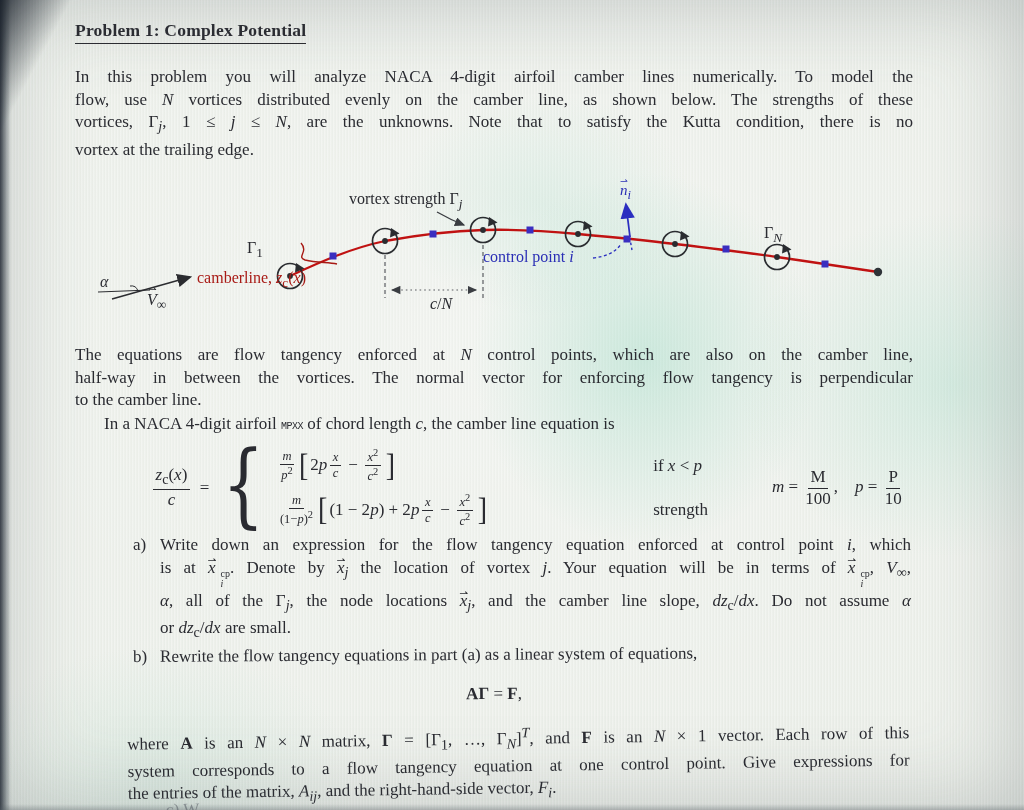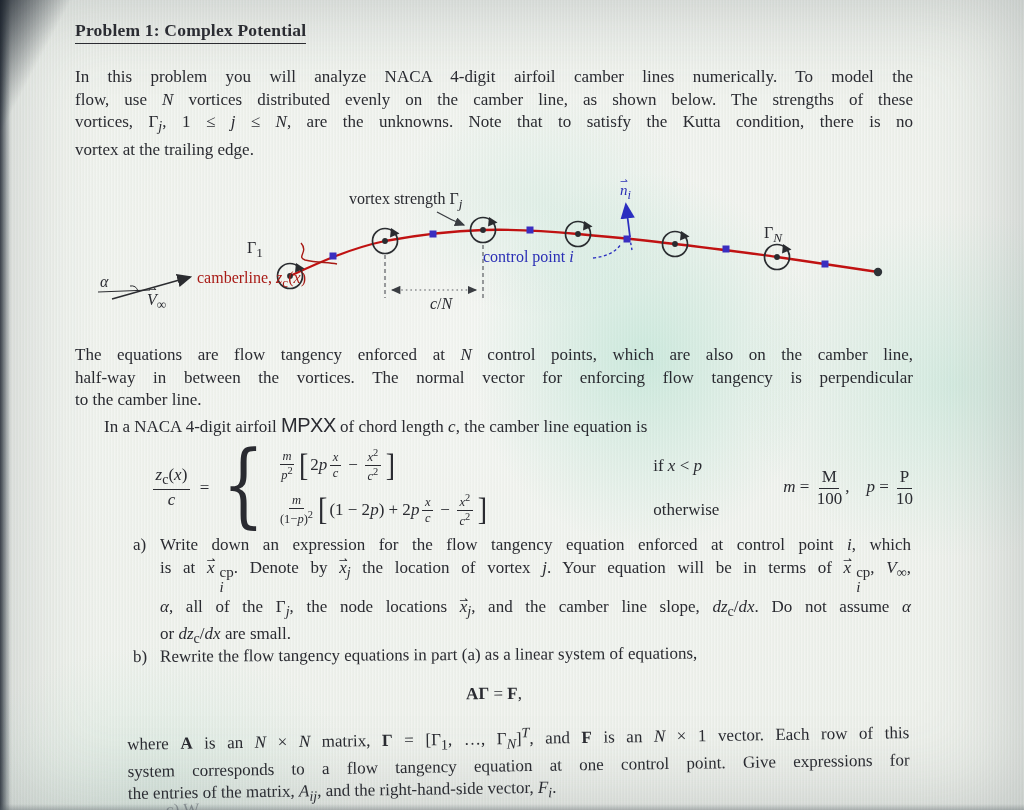--- a/index.html
+++ b/index.html
@@ -26,32 +26,32 @@
     background:linear-gradient(0deg, rgba(85,95,100,0.35), rgba(85,95,100,0));pointer-events:none;}
 
   .title{left:75px;top:20px;font-size:17.5px;font-weight:bold;
     border-bottom:1.8px solid #2a2b31;padding-bottom:2px;letter-spacing:0.2px;}
   .para{font-size:17px;line-height:22.7px;}
   .jline{text-align:justify;text-align-last:justify;}
   .jline.last{text-align-last:left;}
   #p1{left:75px;top:66px;width:838px;}
   #p2{left:75px;top:344px;width:838px;}
   #naca-line{left:104px;top:414px;width:812px;font-size:17px;}
-  .tt{font-family:Liberation Sans, sans-serif;font-size:20px;letter-spacing:-0.5px;margin-top:12px;}
+  .tt{font-family:Liberation Mono, monospace;font-size:10px;letter-spacing:-0.5px;margin-top:12px;}
 
   
   .dlabel{position:absolute;font-size:16px;white-space:nowrap;}
   .red{color:#a81a15;margin-top:48px;}
   .blue{color:#2a2eb5;}
 
   
   .vec{position:relative;display:inline-block;}
   .vec::before{content:"⇀";position:absolute;left:55%;transform:translateX(-50%);top:-0.72em;
     font-size:0.62em;font-family:"DejaVu Sans",sans-serif;}
-  .ss{display:inline-flex;flex-direction:column;align-items:flex-start;font-size:15px;
+  .ss{display:inline-flex;flex-direction:column;align-items:flex-start;font-size:10px;
     line-height:1.05;vertical-align:-4px;margin-left:5px;}
 
   
   #eqrow{left:150px;top:438px;display:flex;align-items:center;font-size:17px;height:100px;}
   .frac{display:inline-flex;flex-direction:column;align-items:center;line-height:1.08;
     vertical-align:middle;margin:0 3px;text-align:center;}
   .frac .t{border-bottom:1.2px solid currentColor;padding:0 2.5px 1px;display:block;}
   .frac .b{padding-top:1px;display:block;}
   .frac.sm{font-size:12.5px;line-height:1.05;}
   .br{font-size:28px;font-weight:400;vertical-align:-5px;margin:0 2px;display:inline-block;transform:scaleY(1.12);}
@@ -196,21 +196,21 @@
         <span class="expr"><span class="frac sm">
               <span class="t"><i>m</i></span>
               <span class="b">(1−<i>p</i>)<sup>2</sup></span>
             </span><span class="br">[</span>(1 − 2<i>p</i>) + 2<i>p</i><span class="frac sm">
               <span class="t"><i>x</i></span>
               <span class="b"><i>c</i></span>
             </span> − <span class="frac sm">
               <span class="t"><i>x</i><sup>2</sup></span>
               <span class="b"><i>c</i><sup>2</sup></span>
             </span><span class="br">]</span></span>
-        <span class="cond">otherwise</span>
+        <span class="cond">strength</span>
       </div>
     </div>
     <span class="defs"><i>m</i> = <span class="frac">
           <span class="t">M</span>
           <span class="b">100</span>
         </span>,&nbsp;&nbsp;&nbsp;&nbsp;<i>p</i> = <span class="frac">
           <span class="t">P</span>
           <span class="b">10</span>
         </span></span>
   </div>

